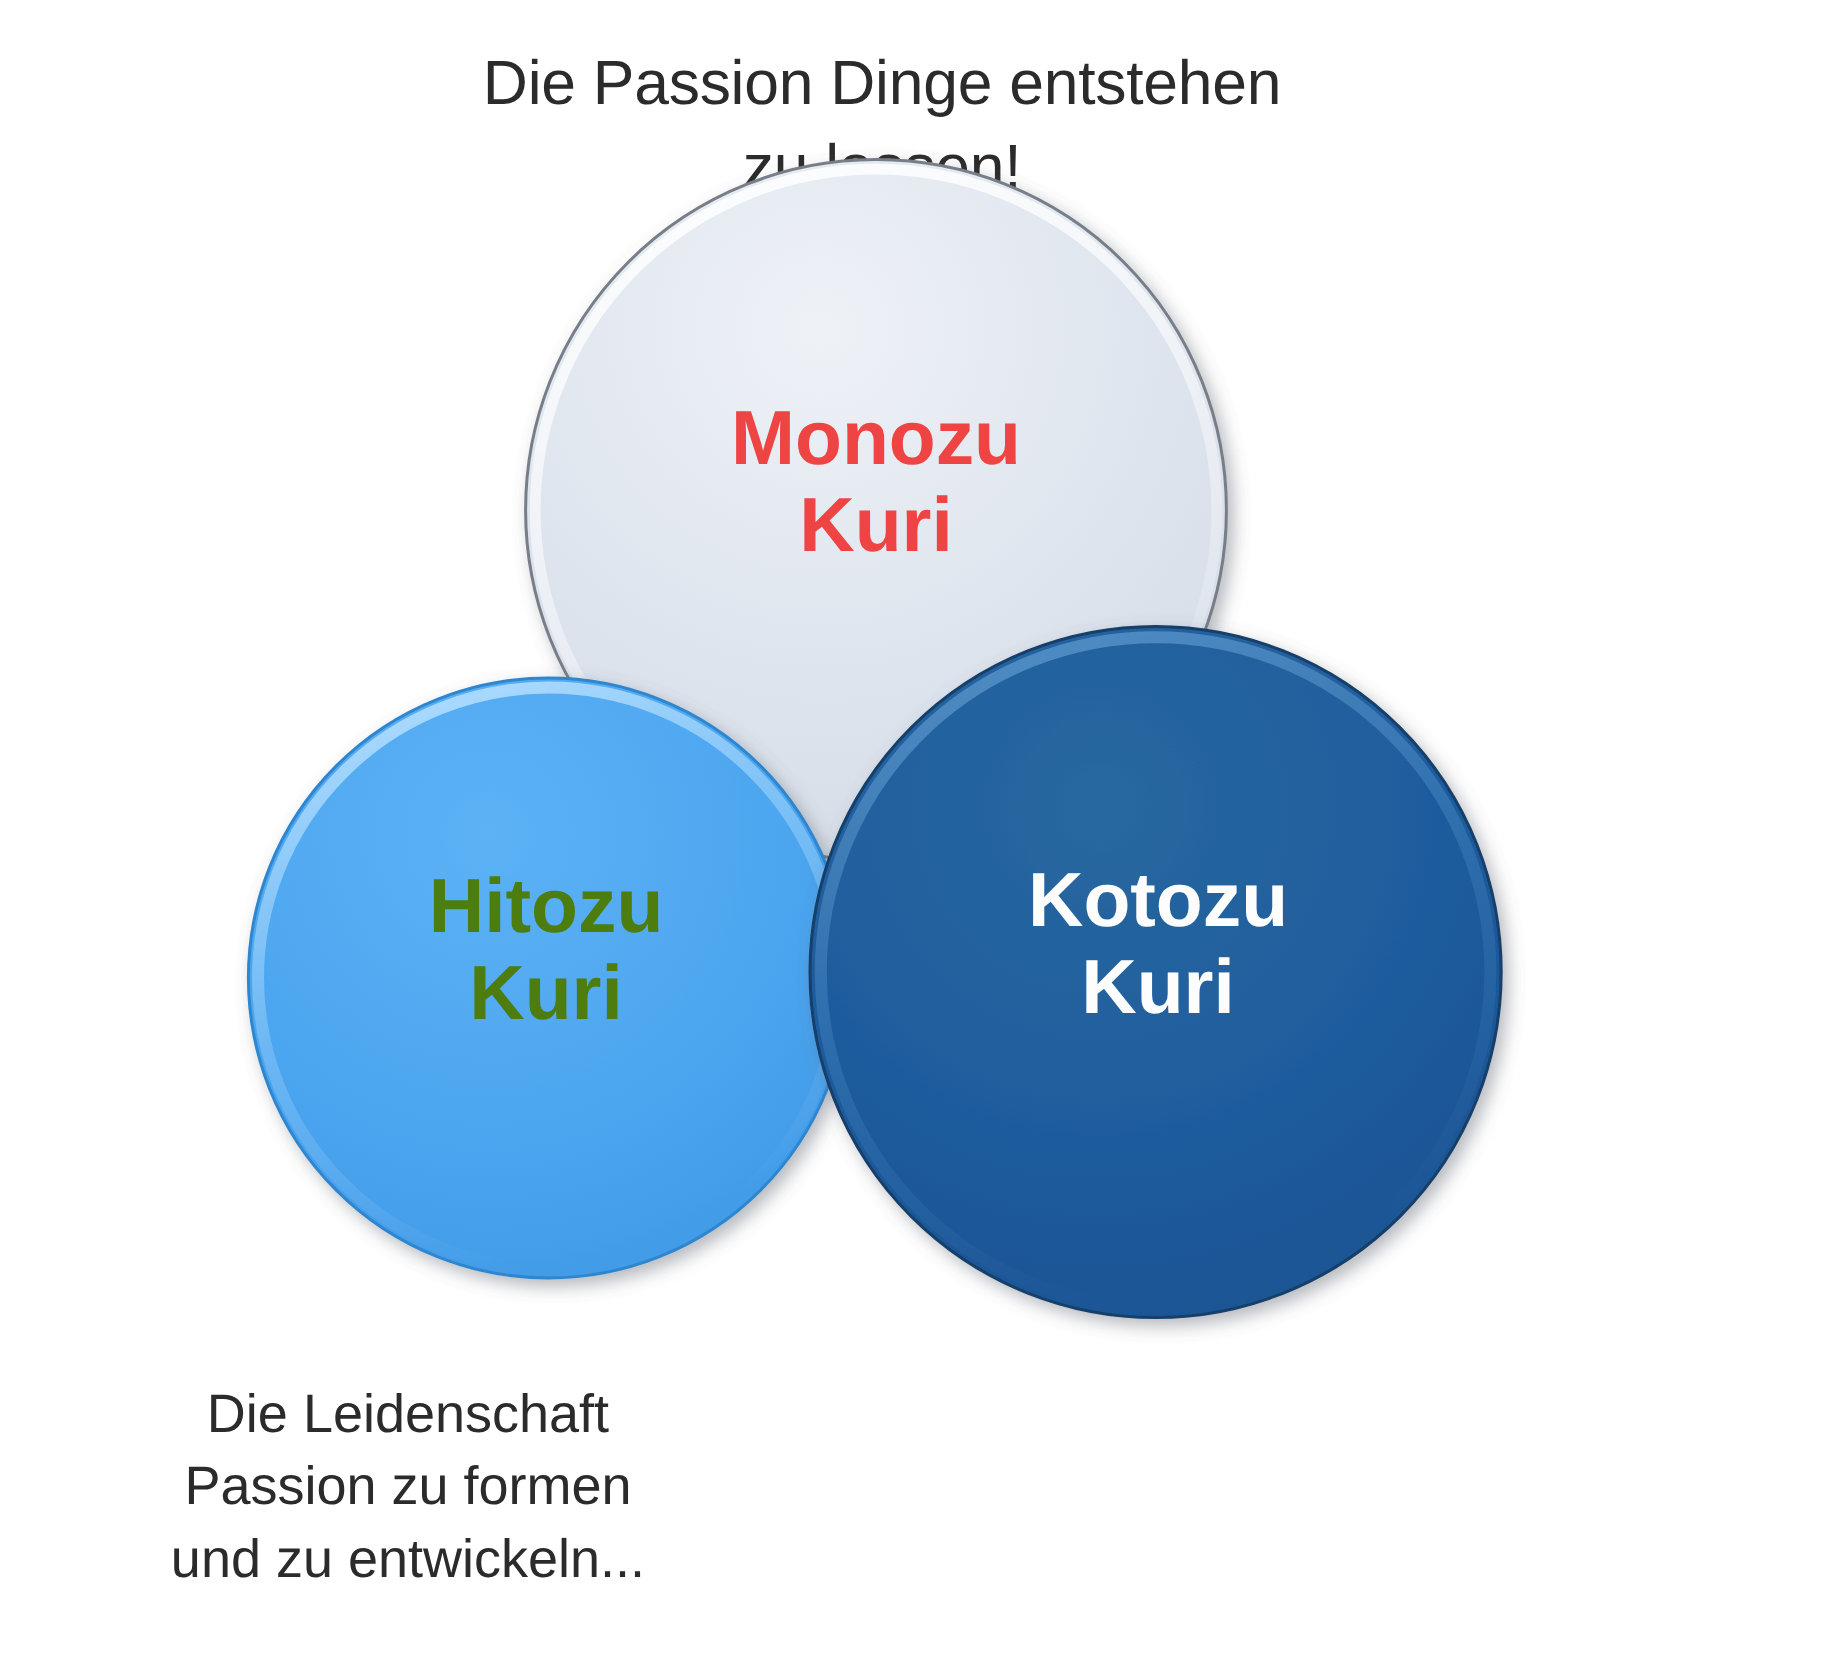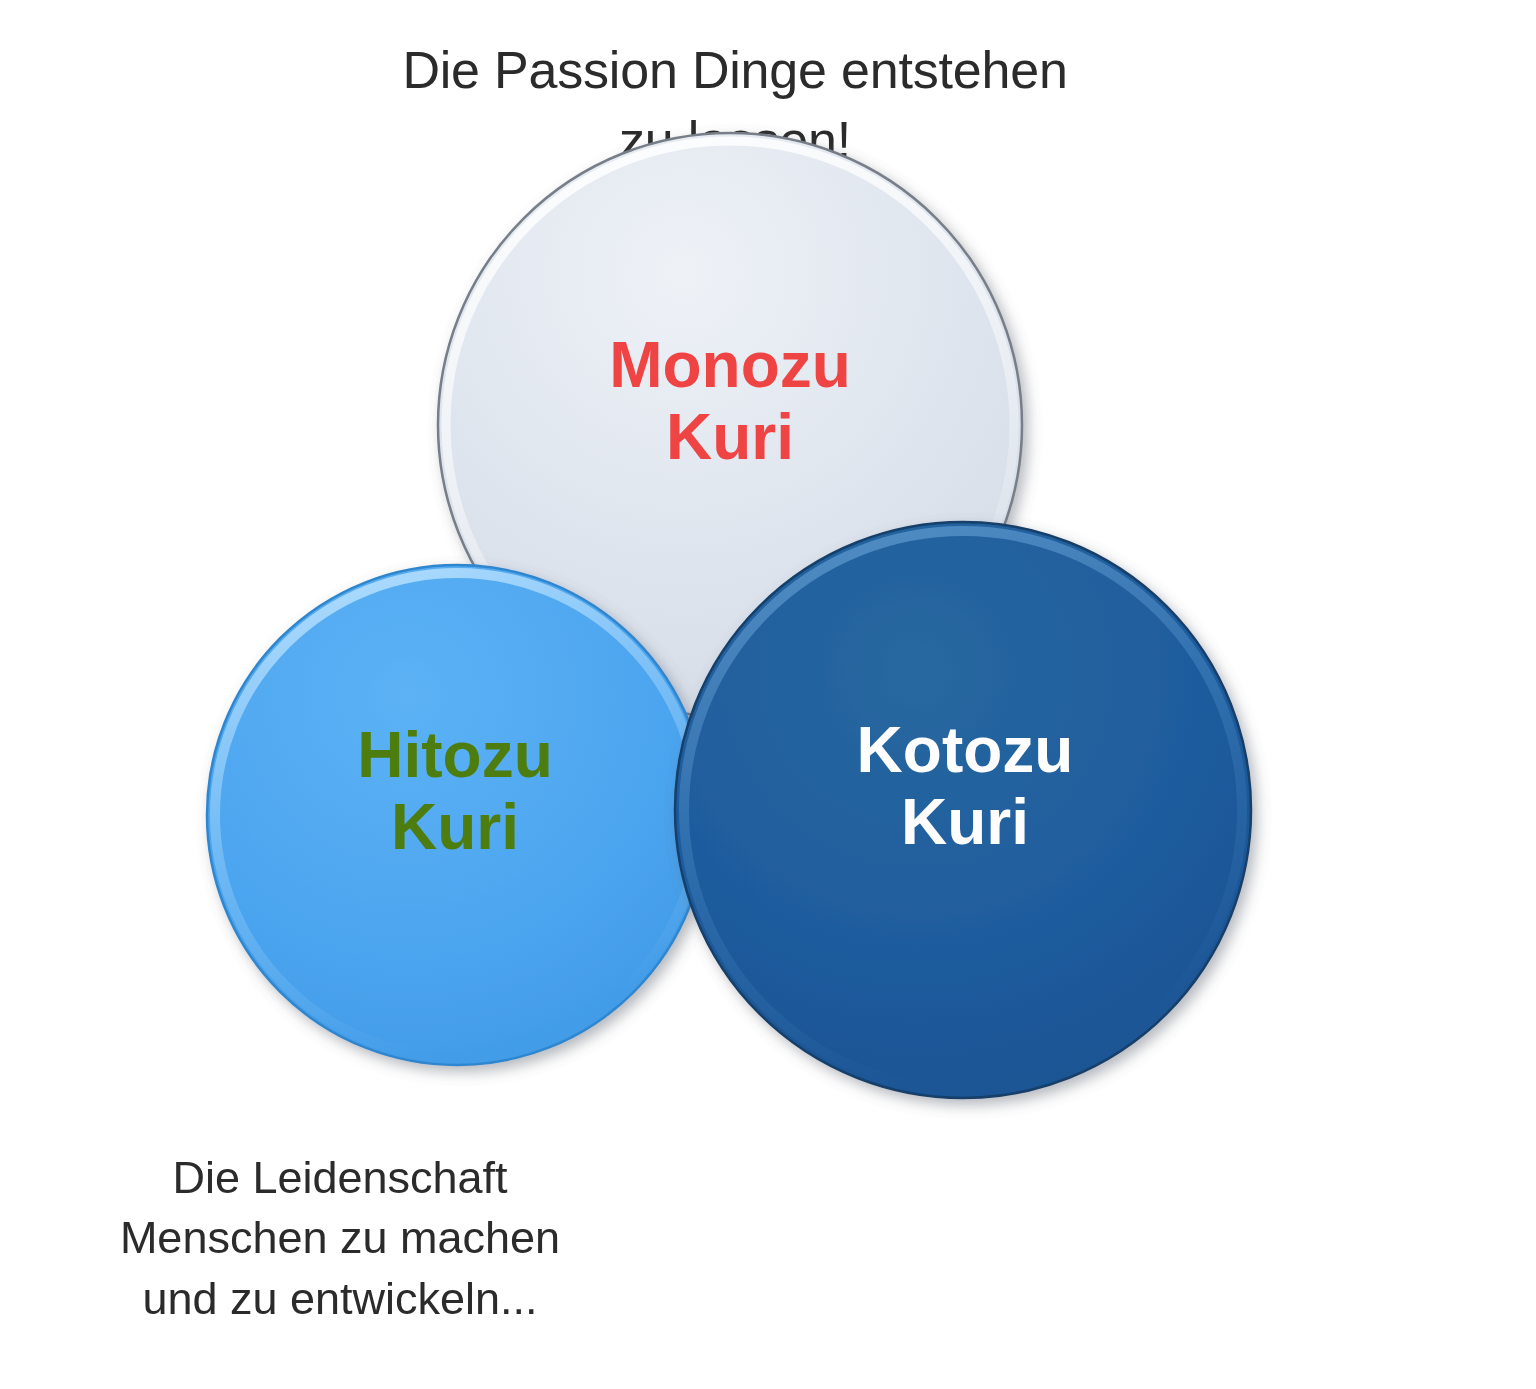--- a/index.html
+++ b/index.html
@@ -171,17 +171,17 @@
   <div class="circle-label" id="label-monozu">Monozu
 Kuri</div>
 
   <div class="circle-label" id="label-hitozu">Hitozu
 Kuri</div>
 
   <div class="circle-label" id="label-kotozu">Kotozu
 Kuri</div>
 
   <div class="caption" id="caption-left">Die Leidenschaft
-Menschen zu machen
+Passion zu formen
 und zu entwickeln...</div>
 
 
 </div>
 
 </body></html>

